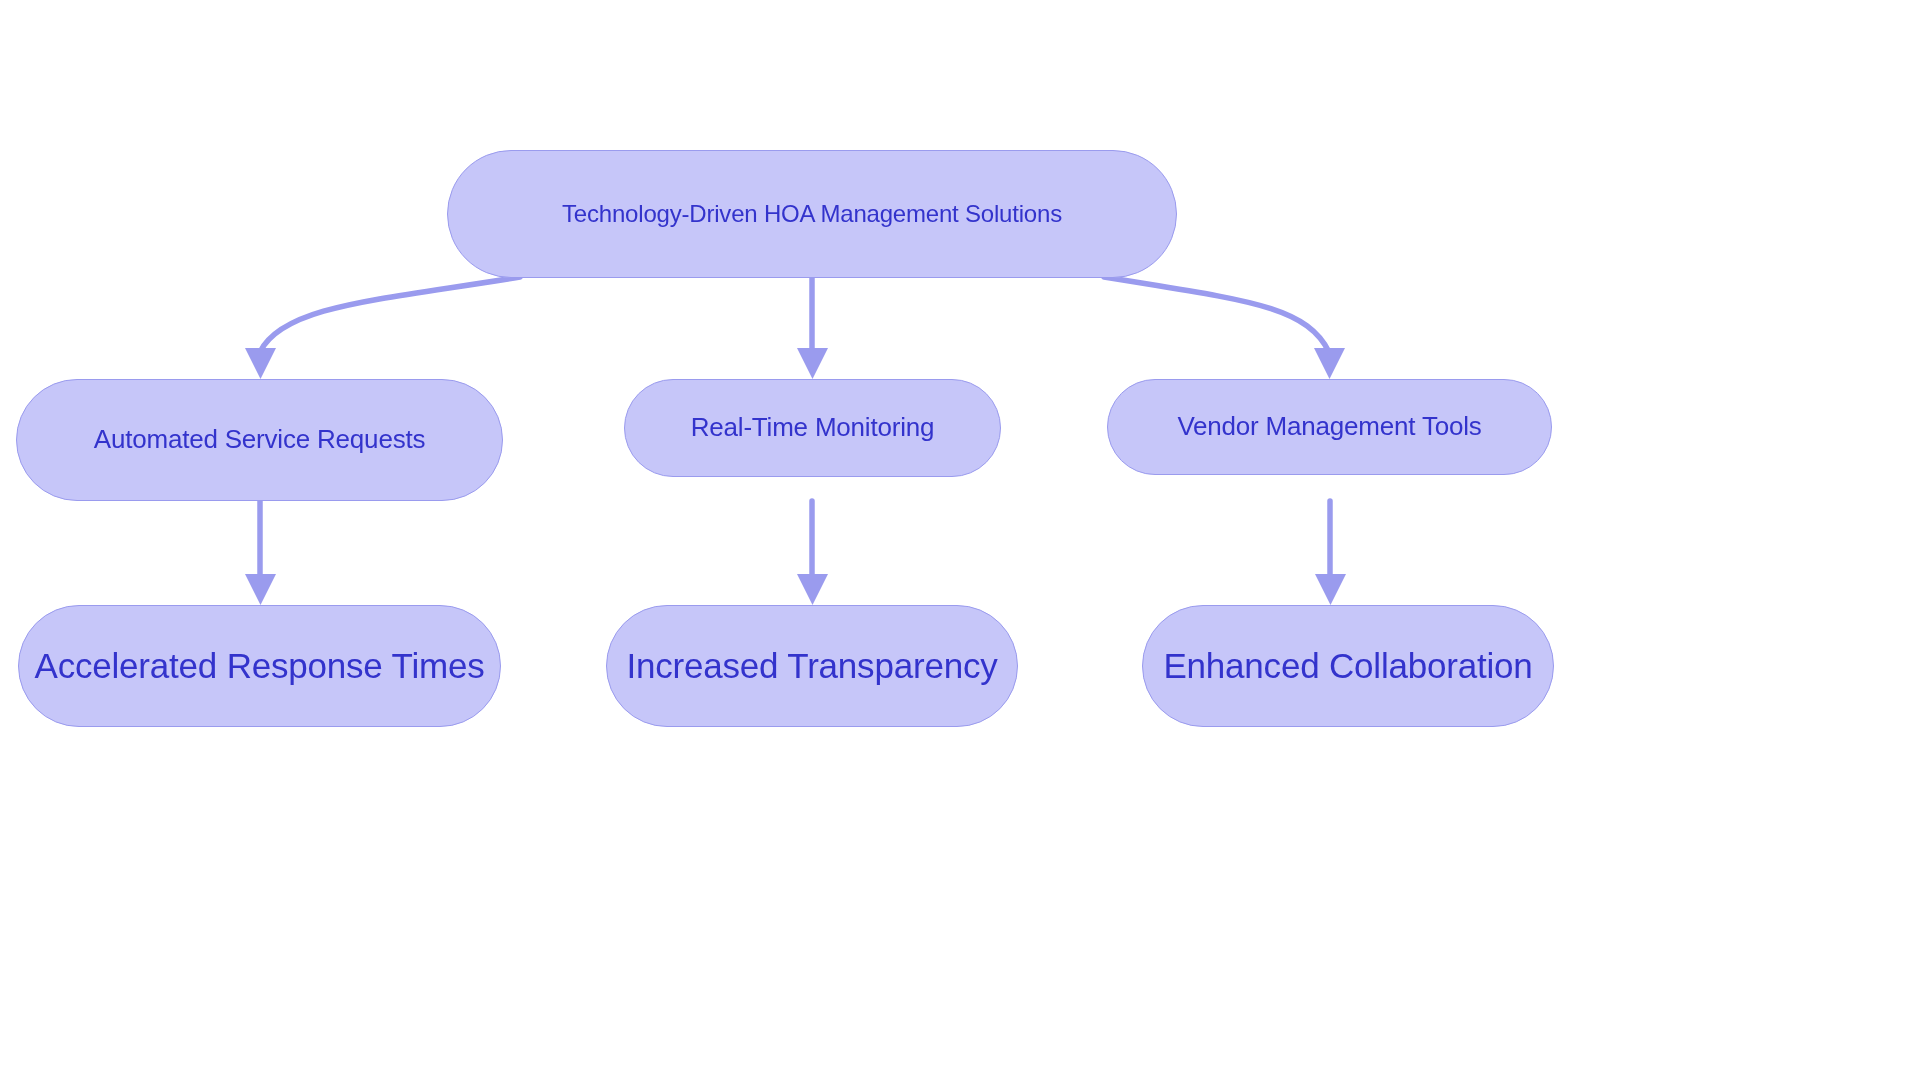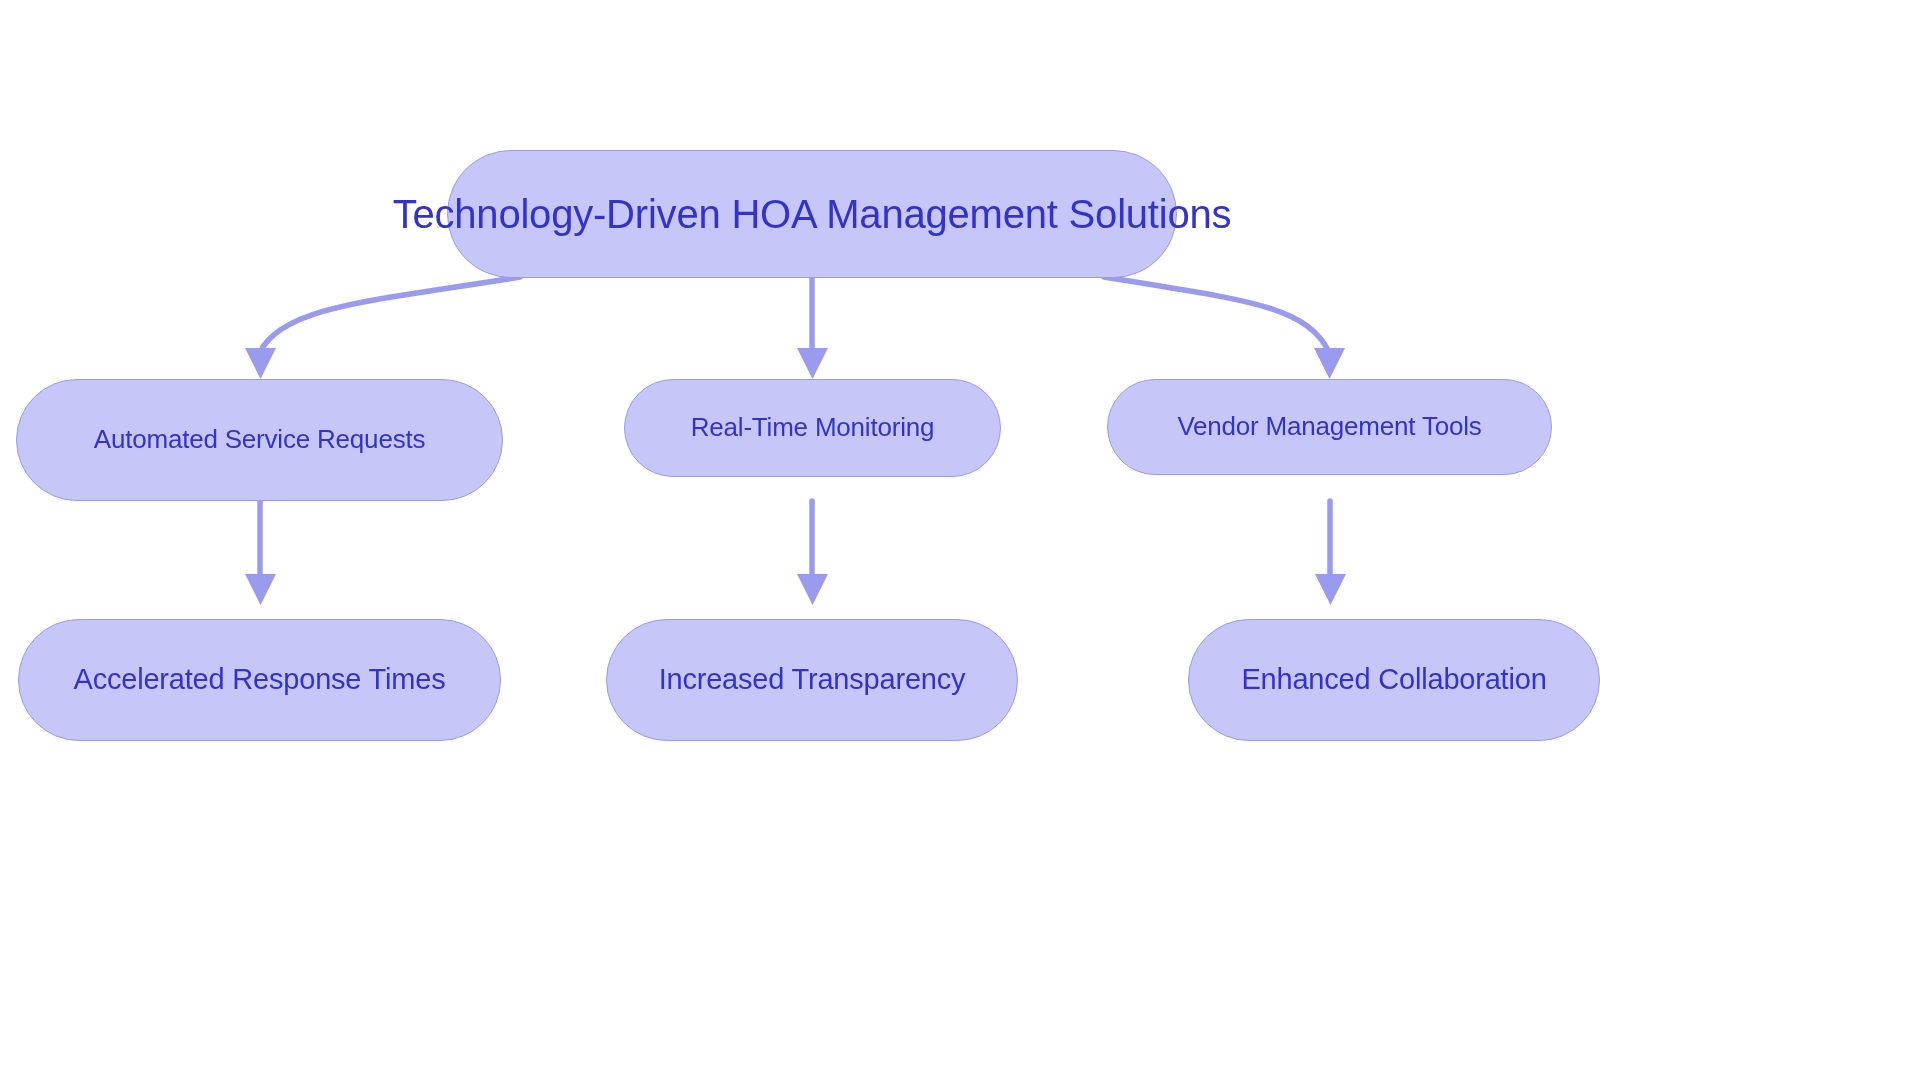--- a/index.html
+++ b/index.html
@@ -40,23 +40,23 @@
     border-radius: 999px;
     color: #3333cc;
     letter-spacing: -0.2px;
     line-height: 1.15;
     white-space: nowrap;
     padding: 0 26px;
   }
   .node-label {
     display: block;
   }
-  .lvl-root { font-size: 40px; }
+  .lvl-root { font-size: 24px; }
   .lvl-mid  { font-size: 26px; }
-  .lvl-leaf { font-size: 29px; margin-top: 14px; }
+  .lvl-leaf { font-size: 35px; }
 </style>
 </head>
 <body>
 
 <div id="canvas">
 
   <svg id="edges" viewBox="0 0 1920 1083" width="1920" height="1083" xmlns="http://www.w3.org/2000/svg">
     <defs>
       <marker id="arrowhead" markerWidth="10" markerHeight="9" refX="1" refY="4.5" orient="auto" markerUnits="userSpaceOnUse">
         <path d="M 0 0 L 10 4.5 L 0 9 z" fill="#9a9bee"></path>
@@ -99,17 +99,17 @@
   </div>
 
   <div class="node lvl-leaf" style="left:18px; top:605px; width:483px; height:122px;">
     <span class="node-label">Accelerated Response Times</span>
   </div>
 
   <div class="node lvl-leaf" style="left:606px; top:605px; width:412px; height:122px;justify-content:center;">
     <span class="node-label">Increased Transparency</span>
   </div>
 
-  <div class="node lvl-leaf" style="left:1188px; top:605px; width:412px; height:122px;">
+  <div class="node lvl-leaf" style="left:1142px; top:605px; width:412px; height:122px;">
     <span class="node-label">Enhanced Collaboration</span>
   </div>
 
 </div>
 
 </body></html>

